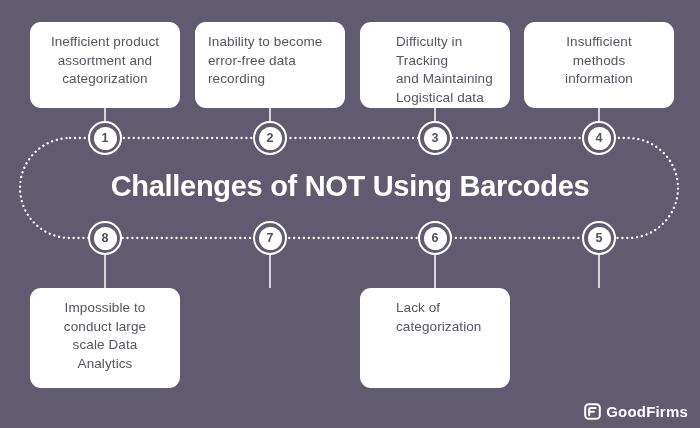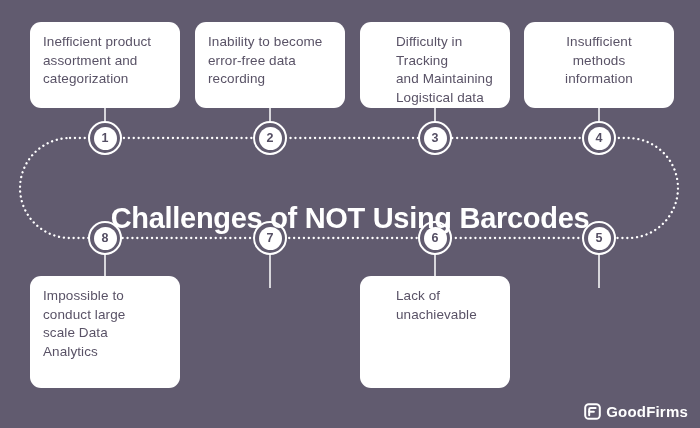--- a/index.html
+++ b/index.html
@@ -18,22 +18,22 @@
     border-radius:11px;
     box-sizing:border-box;
     padding:11px 13px;
     color:#595266;
     font-size:13.5px;
     line-height:18.5px;
     white-space:pre-line;
     letter-spacing:0.1px;
   }
   .card.top{top:22px;height:86px;}
-  .card.bottom{top:276px;height:112px;}
-  .c1,.c8{left:30px;}
+  .card.bottom{top:288px;height:100px;}
+  .c1,.c8{left:30px;text-align:center;}
   .c2,.c7{left:195px;}
   .c3,.c6{left:360px;padding-left:36px;}
   .c4,.c5{left:524px;text-align:center;}
   .node{
     position:absolute;
     width:34px;height:34px;
     border:2px solid #ffffff;
     border-radius:50%;
     background:#615b6f;
     box-sizing:border-box;
@@ -49,21 +49,20 @@
   .node.row-bottom{top:221px;}
   .nx1{left:88px;} .nx2{left:253px;} .nx3{left:418px;} .nx4{left:582px;}
   .title{
     position:absolute;
     top:170px;left:0;width:700px;
     text-align:center;
     color:#ffffff;
     font-size:29px;
     font-weight:bold;
     letter-spacing:-0.3px;
-    margin-top:32px;
   }
   .footer{
     position:absolute;
     right:12px;bottom:8px;
     display:flex;align-items:center;gap:5px;
     color:#ffffff;
   }
   .brand-text{font-size:15px;font-weight:bold;letter-spacing:0.2px;}
 </style>
 </head>
@@ -97,21 +96,21 @@
 Logistical data</div>
   <div class="card top c4">Insufficient
 methods
 information</div>
 
   <div class="card bottom c8">Impossible to
 conduct large
 scale Data
 Analytics</div>
   <div class="card bottom c6">Lack of
-unachievable</div>
+categorization</div>
 
   <div class="node row-top nx1">
     <span class="num">1</span>
   </div>
   <div class="node row-top nx2">
     <span class="num">2</span>
   </div>
   <div class="node row-top nx3">
     <span class="num">3</span>
   </div>

